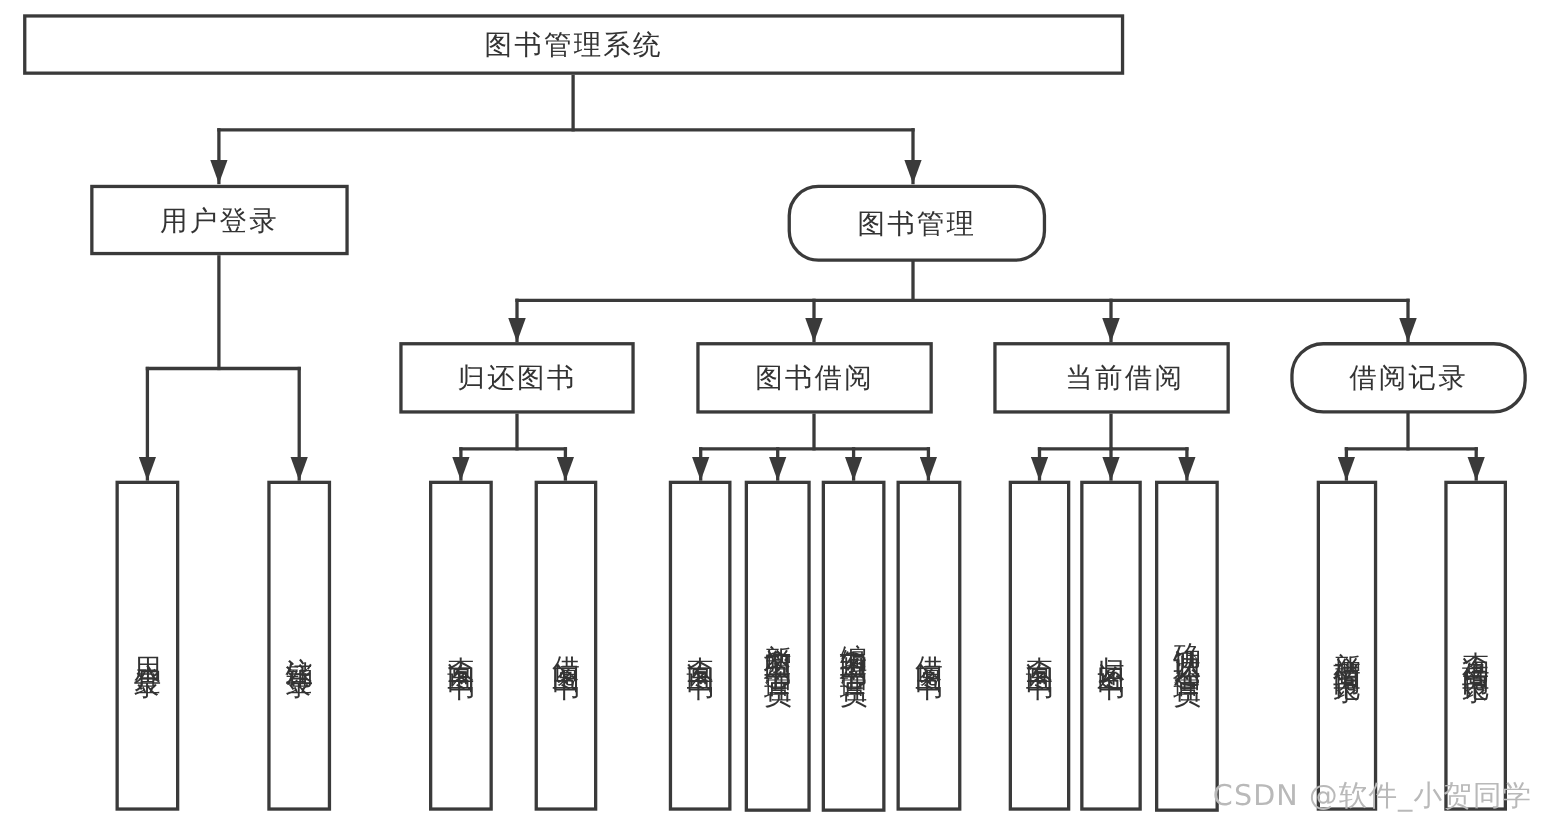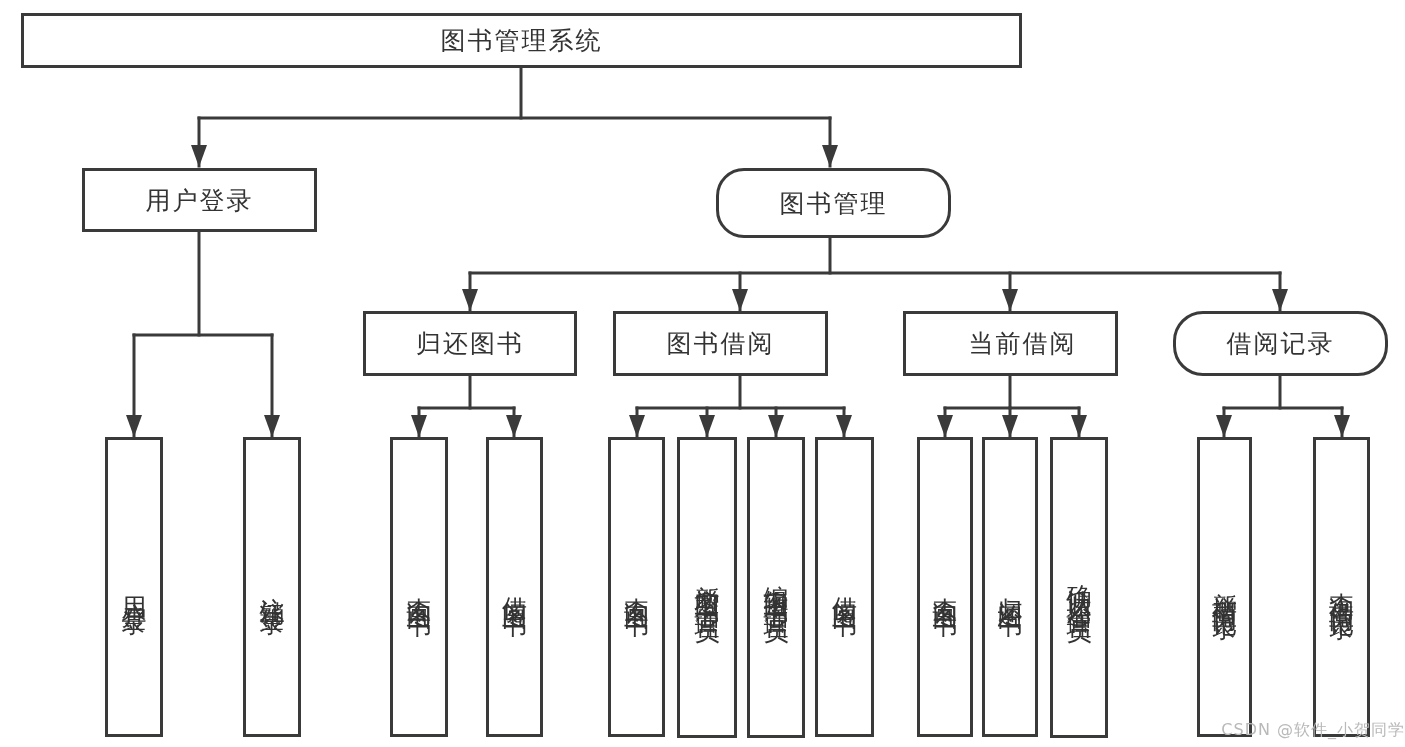--- a/index.html
+++ b/index.html
@@ -38,23 +38,23 @@
   .vlabel {
     writing-mode: vertical-rl;
     text-orientation: mixed;
     font-size: 25px;
     letter-spacing: 5px;
     line-height: 1;
     white-space: nowrap;
   }
   .watermark {
     position: absolute;
-    right: 0;
+    right: 12px;
     bottom: 6px;
-    font-size: 16px;
+    font-size: 26px;
     color: #b9b9b9;
     letter-spacing: 1px;
     z-index: 5;
     white-space: nowrap;
   }
 </style>
 </head>
 <body>
 
 <div id="canvas">
@@ -110,21 +110,21 @@
   <div class="node" style="left:82px; top:168px; width:235px; height:64px;">
     <span class="hlabel">用户登录</span>
   </div>
   <div class="node" style="left:716px; top:168px; width:235px; height:70px;border-radius:28px;">
     <span class="hlabel">图书管理</span>
   </div>
 
   <div class="node" style="left:363px; top:311px; width:214px; height:65px;">
     <span class="hlabel">归还图书</span>
   </div>
-  <div class="node" style="left:613px; top:311px; width:215px; height:65px;">
+  <div class="node" style="left:633px; top:311px; width:215px; height:65px;">
     <span class="hlabel">图书借阅</span>
   </div>
   <div class="node" style="left:903px; top:311px; width:215px; height:65px;padding-left:24px;">
     <span class="hlabel">当前借阅</span>
   </div>
   <div class="node" style="left:1173px; top:311px; width:215px; height:65px;border-radius:30px;">
     <span class="hlabel">借阅记录</span>
   </div>
 
   <div class="node" style="left:105px; top:437px; width:58px; height:300px;">

